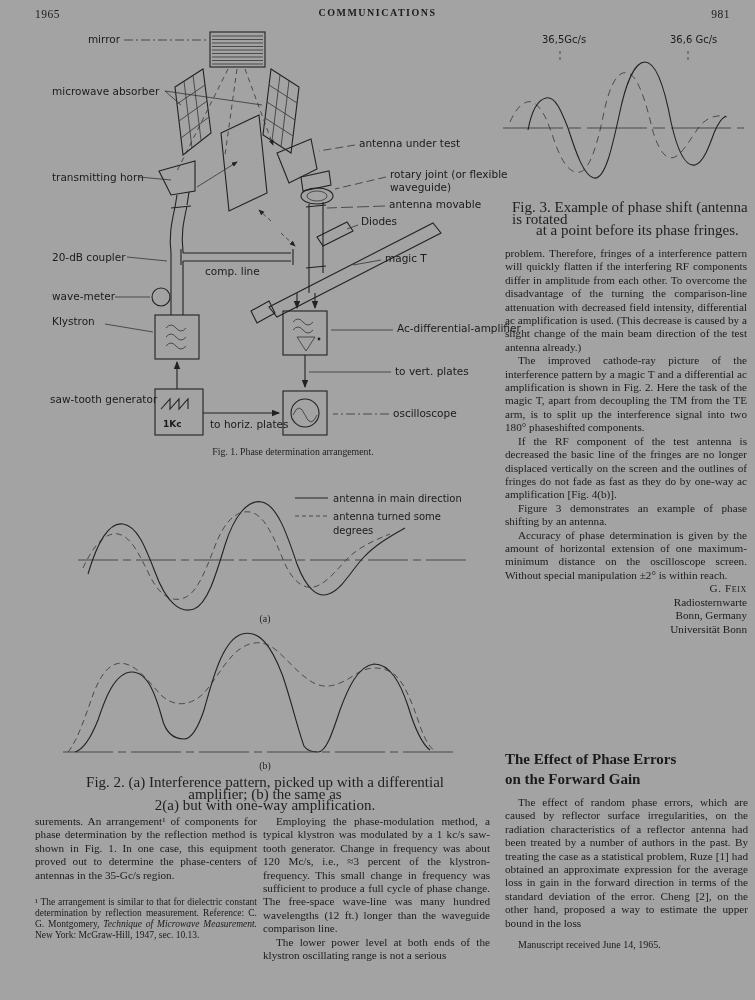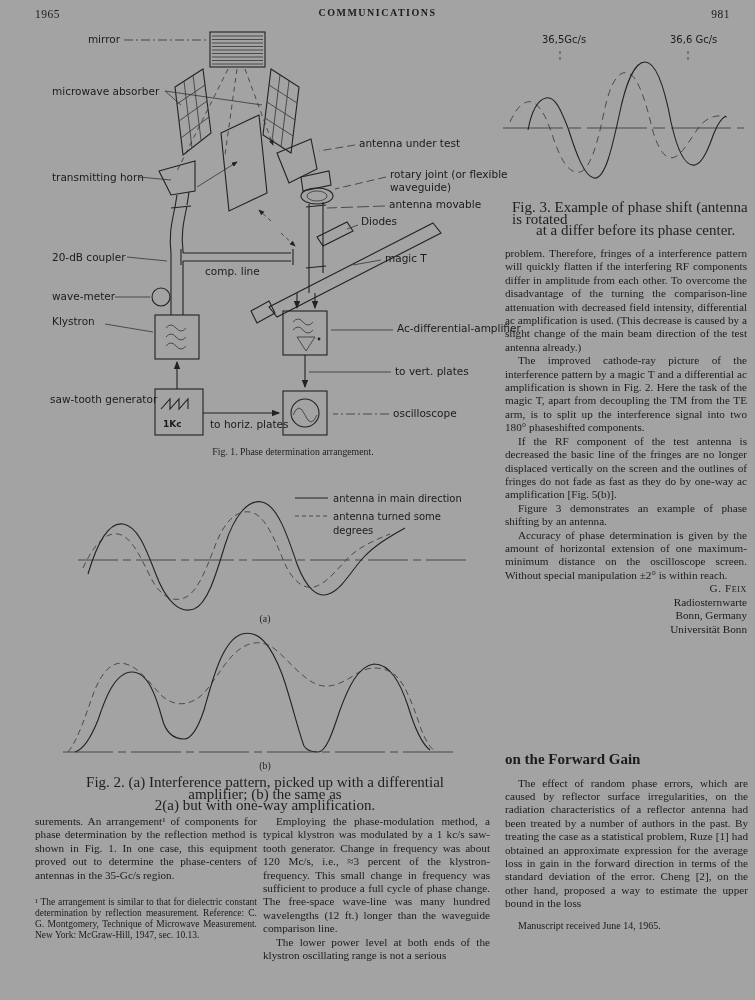--- a/index.html
+++ b/index.html
@@ -179,51 +179,52 @@
     <text class="lbl2" x="44" y="13">36,5Gc/s</text>
     <text class="lbl2" x="172" y="13">36,6 Gc/s</text>
     <line class="thin" x1="62" y1="21" x2="62" y2="32" stroke-dasharray="3 3"></line>
     <line class="thin" x1="190" y1="21" x2="190" y2="32" stroke-dasharray="3 3"></line>
     <line class="thin" x1="5" y1="98" x2="246" y2="98" stroke-dasharray="60 6 12 6"></line>
     <path class="thin" stroke-dasharray="7 5" d="M12,92 C18,78 26,70 34,72 C44,76 50,92 56,110 C64,133 72,144 82,142 C92,140 100,112 106,82 C112,54 120,40 130,43 C140,46 148,72 154,98 C160,120 168,131 177,127 C185,123 193,108 201,97 C209,87 219,84 229,87"></path>
     <path class="ln" stroke-width="2.6" d="M30,100 C33,84 39,70 48,68 C57,66 63,80 70,98 C78,123 86,146 96,148 C107,150 114,118 121,86 C127,56 136,32 147,32 C159,32 167,60 173,92 C179,119 187,137 197,135 C205,133 211,117 216,103 C220,93 224,88 228,86"></path>
   </svg>
   <div class="abs figcap" style="left:512px;top:202px;width:236px;">
     <div>Fig. 3.   Example of phase shift (antenna is rotated</div>
-    <div style="padding-left:24px;">at a differ before its phase center.</div>
+    <div style="padding-left:24px;">at a point before its phase fringes.</div>
   </div>
 
   <div class="abs bodytext" style="left:505px;top:247px;width:242px;">
     <p>problem. Therefore, fringes of a interference pattern will quickly flatten if the interfering RF components differ in amplitude from each other. To overcome the disadvantage of the turning the comparison-line attenuation with decreased field intensity, differential ac amplification is used. (This decrease is caused by a slight change of the main beam direction of the test antenna already.)</p>
     <p class="ind">The improved cathode-ray picture of the interference pattern by a magic T and a differential ac amplification is shown in Fig. 2. Here the task of the magic T, apart from decoupling the TM from the TE arm, is to split up the interference signal into two 180° phaseshifted components.</p>
-    <p class="ind">If the RF component of the test antenna is decreased the basic line of the fringes are no longer displaced vertically on the screen and the outlines of fringes do not fade as fast as they do by one-way ac amplification [Fig. 5(b)].</p>
+    <p class="ind">If the RF component of the test antenna is decreased the basic line of the fringes are no longer displaced vertically on the screen and the outlines of fringes do not fade as fast as they do by one-way ac amplification [Fig. 4(b)].</p>
     <p class="ind">Figure 3 demonstrates an example of phase shifting by an antenna.</p>
     <p class="ind">Accuracy of phase determination is given by the amount of horizontal extension of one maximum-minimum distance on the oscilloscope screen. Without special manipulation ±2° is within reach.</p>
     <div class="sig">
       <div class="smallcaps">G. Feix</div>
       <div>Radiosternwarte</div>
       <div>Bonn, Germany</div>
       <div>Universität Bonn</div>
     </div>
   </div>
 
   <div class="abs" style="left:505px;top:750px;width:243px;">
     <div class="sect-head">
+      <div>The Effect of Phase Errors</div>
       <div>on the Forward Gain</div>
     </div>
     <div class="bodytext sect-para">
       <p class="ind">The effect of random phase errors, which are caused by reflector surface irregularities, on the radiation characteristics of a reflector antenna had been treated by a number of authors in the past. By treating the case as a statistical problem, Ruze [1] had obtained an approximate expression for the average loss in gain in the forward direction in terms of the standard deviation of the error. Cheng [2], on the other hand, proposed a way to estimate the upper bound in the loss</p>
     </div>
     <div class="note">Manuscript received June 14, 1965.</div>
   </div>
 
   <div class="abs bodytext" style="left:35px;top:815px;width:222px;">
     <p>surements. An arrangement¹ of components for phase determination by the reflection method is shown in Fig. 1. In one case, this equipment proved out to determine the phase-centers of antennas in the 35-Gc/s region.</p>
     <div class="footnote">
-      <span>¹ The arrangement is similar to that for dielectric constant determination by reflection measurement. Reference: C. G. Montgomery, </span><span style="margin-top:44px;">Technique of Microwave Measurement.</span><span> New York: McGraw-Hill, 1947, sec. 10.13.</span>
+      <span>¹ The arrangement is similar to that for dielectric constant determination by reflection measurement. Reference: C. G. Montgomery, </span><span style="font-style:italic;margin-top:44px;">Technique of Microwave Measurement.</span><span> New York: McGraw-Hill, 1947, sec. 10.13.</span>
     </div>
   </div>
 
   <div class="abs bodytext" style="left:263px;top:815px;width:227px;">
     <p class="ind">Employing the phase-modulation method, a typical klystron was modulated by a 1 kc/s saw-tooth generator. Change in frequency was about 120 Mc/s, i.e., ≈3 percent of the klystron-frequency. This small change in frequency was sufficient to produce a full cycle of phase change. The free-space wave-line was many hundred wavelengths (12 ft.) longer than the waveguide comparison line.</p>
     <p class="ind">The lower power level at both ends of the klystron oscillating range is not a serious</p>
   </div>
 
 </div>
 

